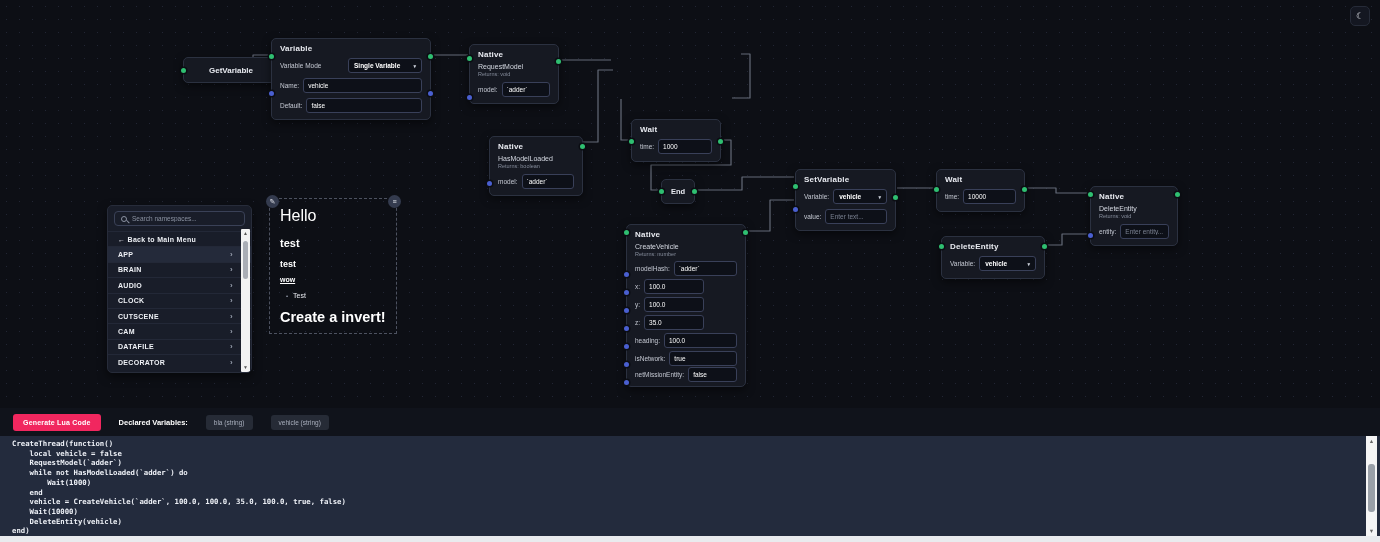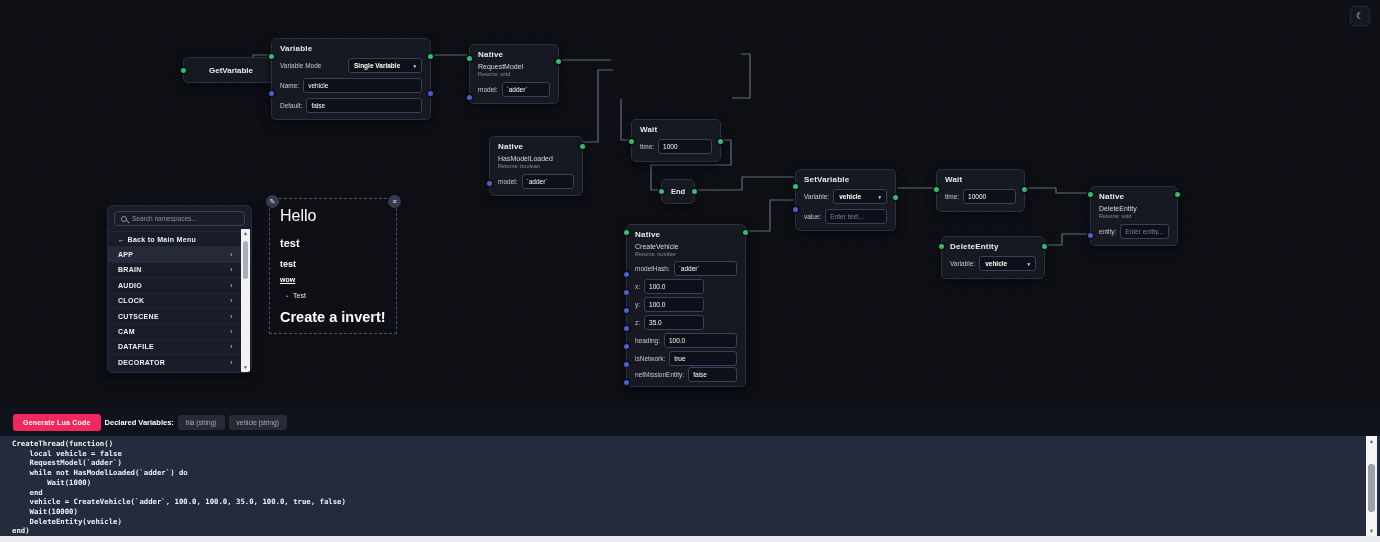--- a/index.html
+++ b/index.html
@@ -75,21 +75,21 @@
   .note-f { font-weight:bold; font-size:14.5px; margin-top:10px; white-space:nowrap; }
 
   
   #themeBtn { position:absolute; right:10px; top:6px; width:20px; height:20px;
               background:#141721; border:1px solid #262b38; border-radius:5px; z-index:4;
               display:flex; align-items:center; justify-content:center; color:#e5e7ee;
               font-size:9px; }
 
   
   #toolbar { position:absolute; left:0; top:408px; width:1380px; height:28px;
-             background:#10131b; display:flex; align-items:center; gap:4px;
+             background:#10131b; display:flex; align-items:center; gap:18px;
              padding:0 13px; z-index:5; }
   #genBtn { background:#f1275f; color:#fff; font-weight:bold; font-size:7px;
             border:none; border-radius:3px; padding:5px 10px; letter-spacing:.2px; }
   #declLabel { color:#fff; font-weight:bold; font-size:7.5px; }
   .varbadge { background:#262b36; color:#a7adbb; font-size:6.5px; border-radius:3px;
               padding:4px 8px; }
 
   
   #codeArea { position:absolute; left:0; top:436px; width:1380px; height:100px;
               background:#232b3d; z-index:5; }

